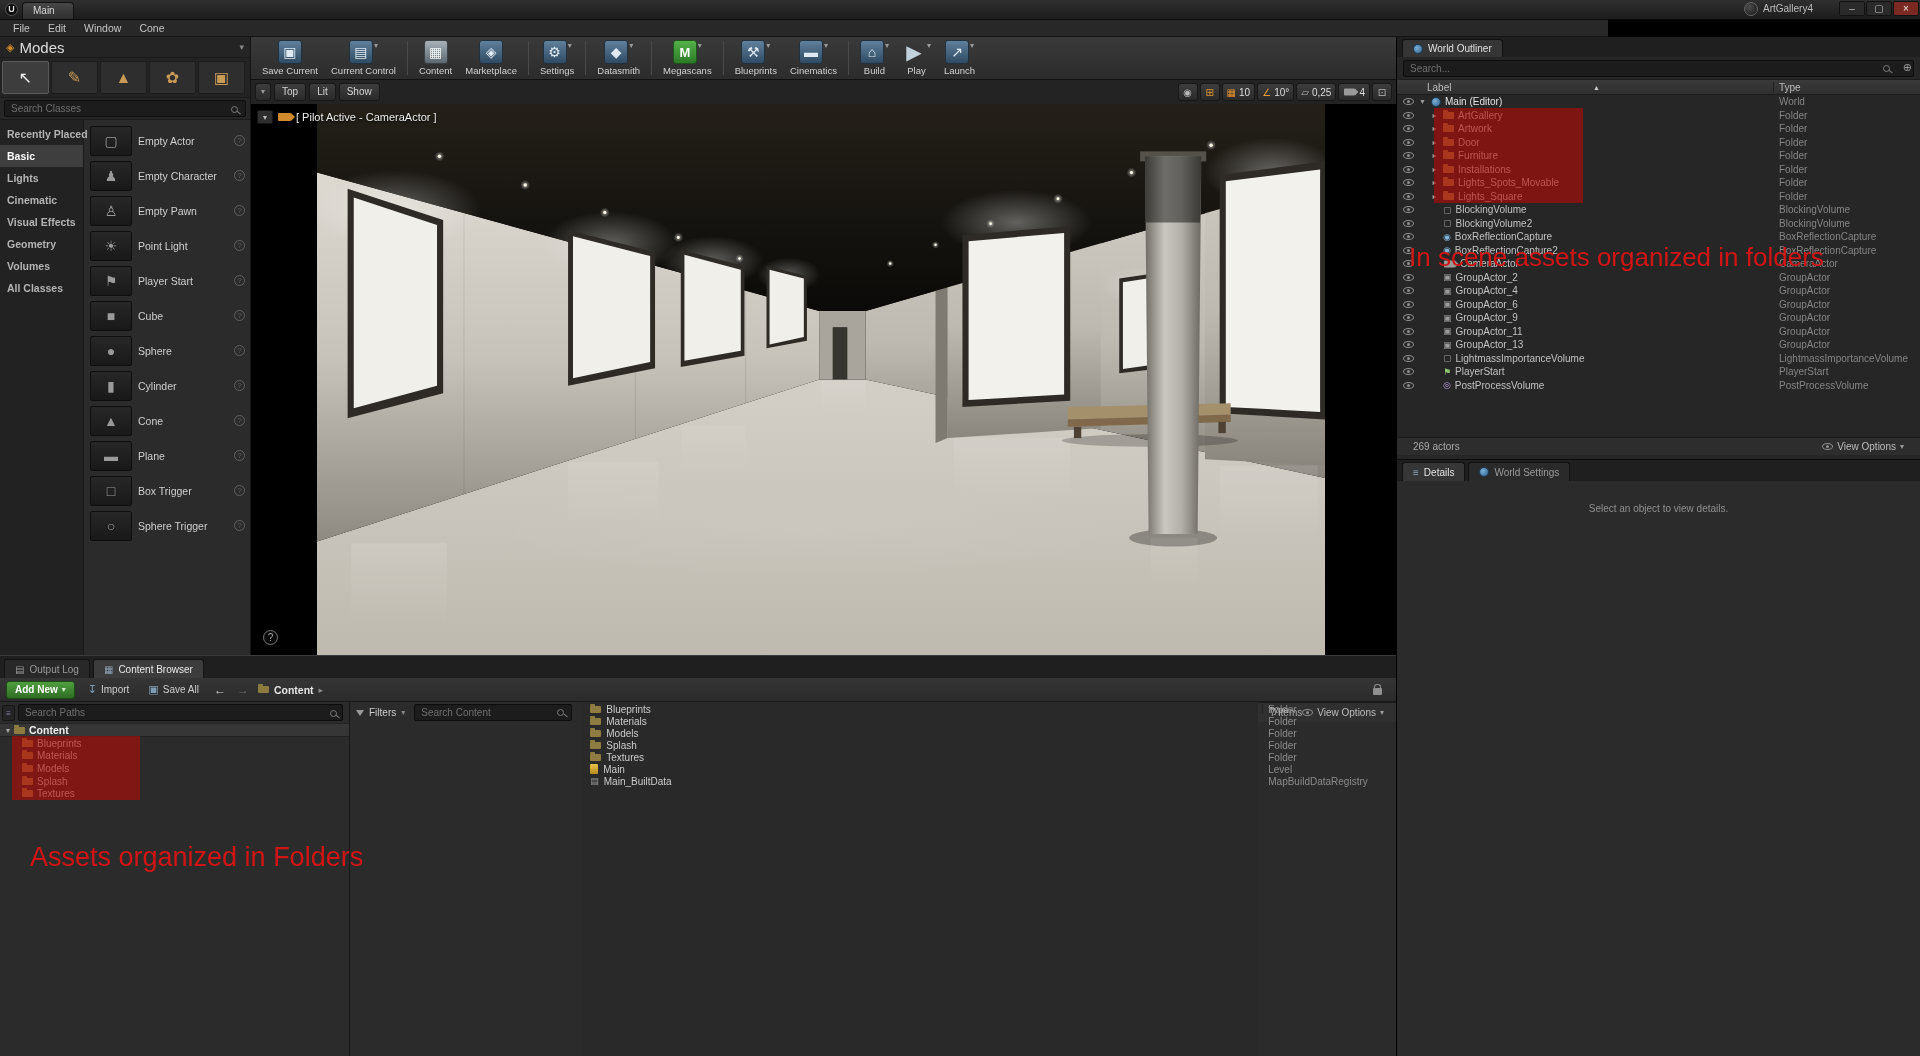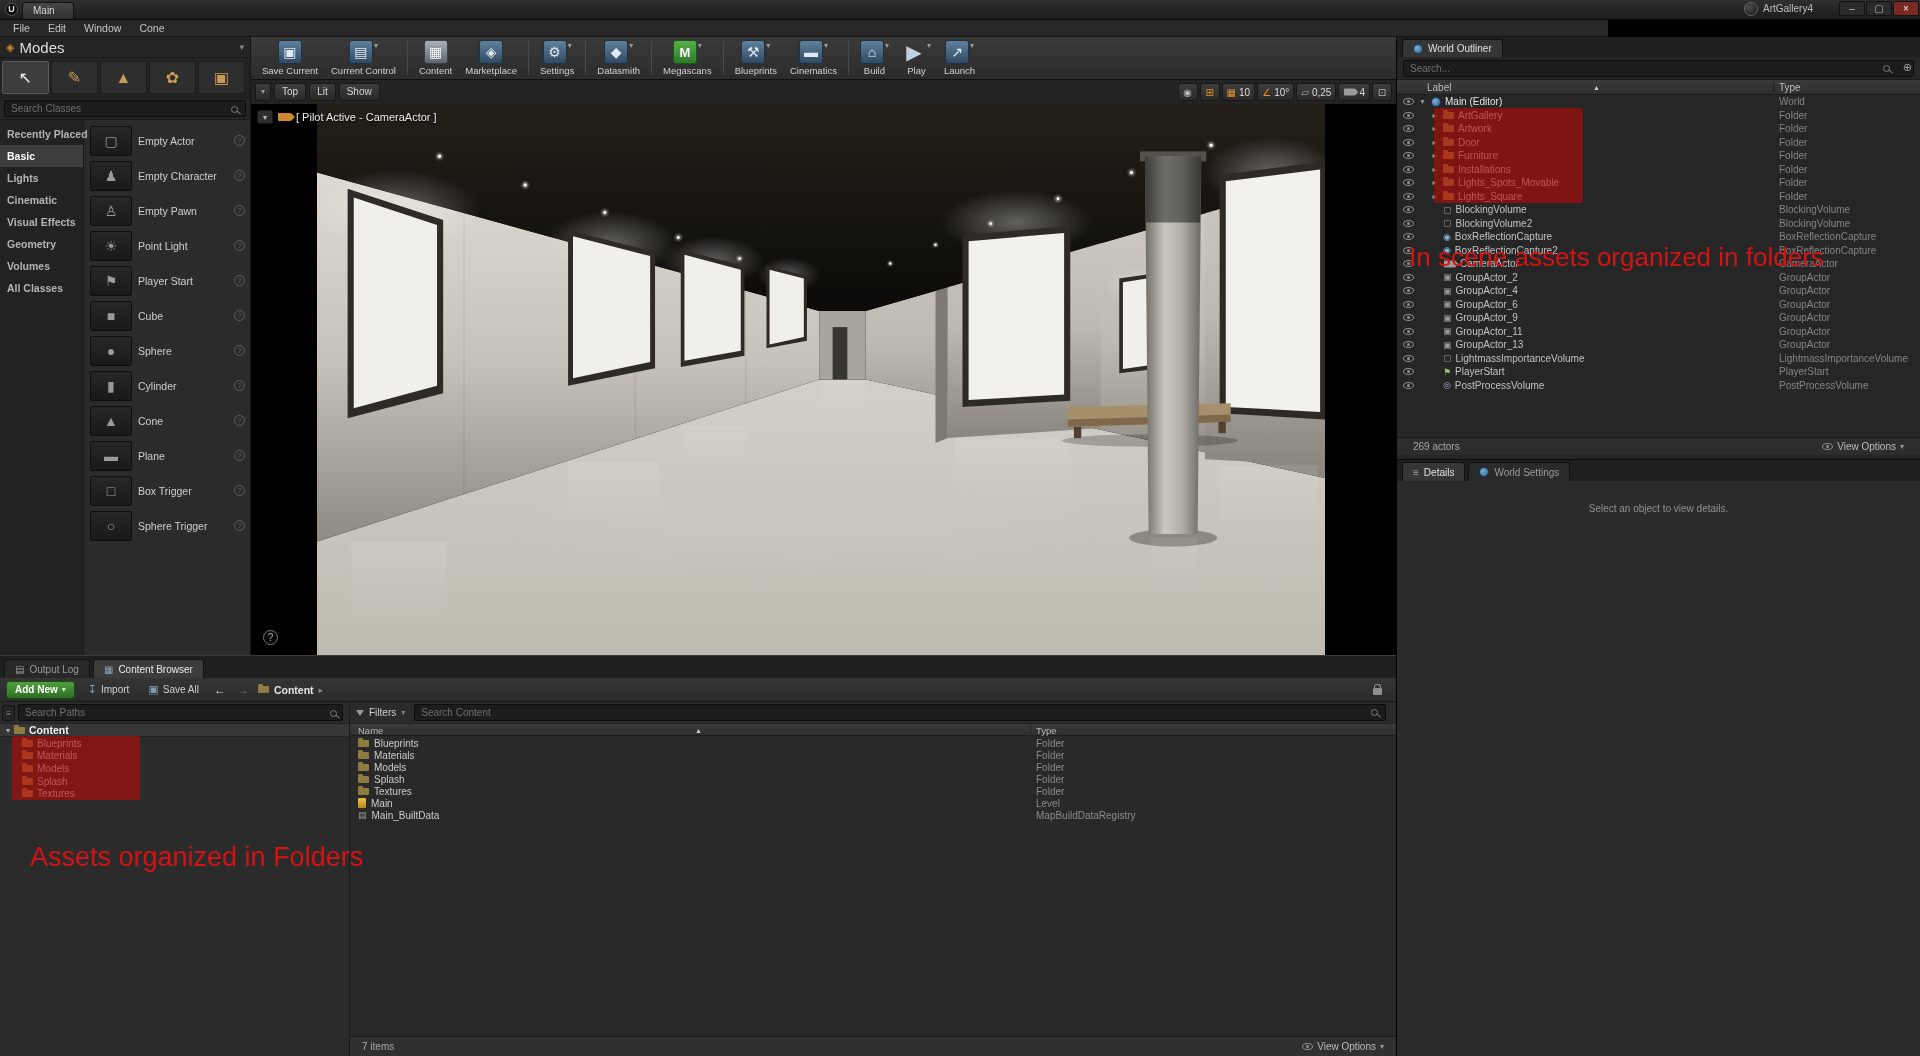--- a/index.html
+++ b/index.html
@@ -102,21 +102,21 @@
 #cb-left{width:350px;border-right:1px solid #191919;background:#2b2b2b;display:flex;flex-direction:column}
 #sp-row{height:21px;display:flex;align-items:center;padding:2px 6px 2px 2px;gap:3px;position:relative}
 .srcs-toggle{width:13px;height:16px;background:#242424;border:1px solid #151515;border-radius:2px;color:#88a;font-size:8px;text-align:center;line-height:15px;flex:none}
 #sp-row .mag{right:12px;top:8px}
 #cb-tree-head{height:14px;display:flex;align-items:center;gap:4px;padding-left:6px;background:#363636;border-top:1px solid #242424;border-bottom:1px solid #222}
 #cb-tree-head .exp{color:#aaa;font-size:8px}
 #cb-tree-head .rootlab{color:#efefef;font-weight:bold;font-size:10.5px}
 .tree-item{height:12.6px;display:flex;align-items:center;gap:4px;padding-left:22px;font-size:10px;color:#c6c6c6}
 .i-folder{width:11px;height:7px;background:#8d7b40;border-radius:1px;position:relative;display:inline-block;flex:none}
 .i-folder::before{content:"";position:absolute;top:-2px;left:0;width:5px;height:2px;background:#8d7b40;border-radius:1px 1px 0 0}
-#cb-right{flex:1;display:flex;flex-direction:column;min-width:0;position:relative}
+#cb-right{flex:1;display:flex;flex-direction:row;min-width:0;position:relative}
 #cb-filter-row{height:21px;display:flex;align-items:center;gap:5px;padding:2px 6px;position:relative}
 .i-funnel{width:0;height:0;border-left:4px solid transparent;border-right:4px solid transparent;border-top:6px solid #9a9a9a;display:inline-block;flex:none}
 #filters-label{color:#cfcfcf;font-size:10px}
 #cb-filter-row .dd{color:#888;font-size:8px}
 #cb-search-wrap{flex:1;position:relative;margin:0 4px}
 #cb-search-wrap .mag{right:8px;top:5px}
 #cb-header{height:13px;background:linear-gradient(#3a3a3a,#2f2f2f);border-top:1px solid #222;border-bottom:1px solid #1d1d1d;position:relative;font-size:9.5px;color:#b8b8b8}
 #cb-header .hname{position:absolute;left:8px;line-height:13px}
 #cb-header .hsort{position:absolute;left:345px;line-height:13px;font-size:7px;color:#ccc}
 #cb-header .htype{position:absolute;left:686px;line-height:13px}

